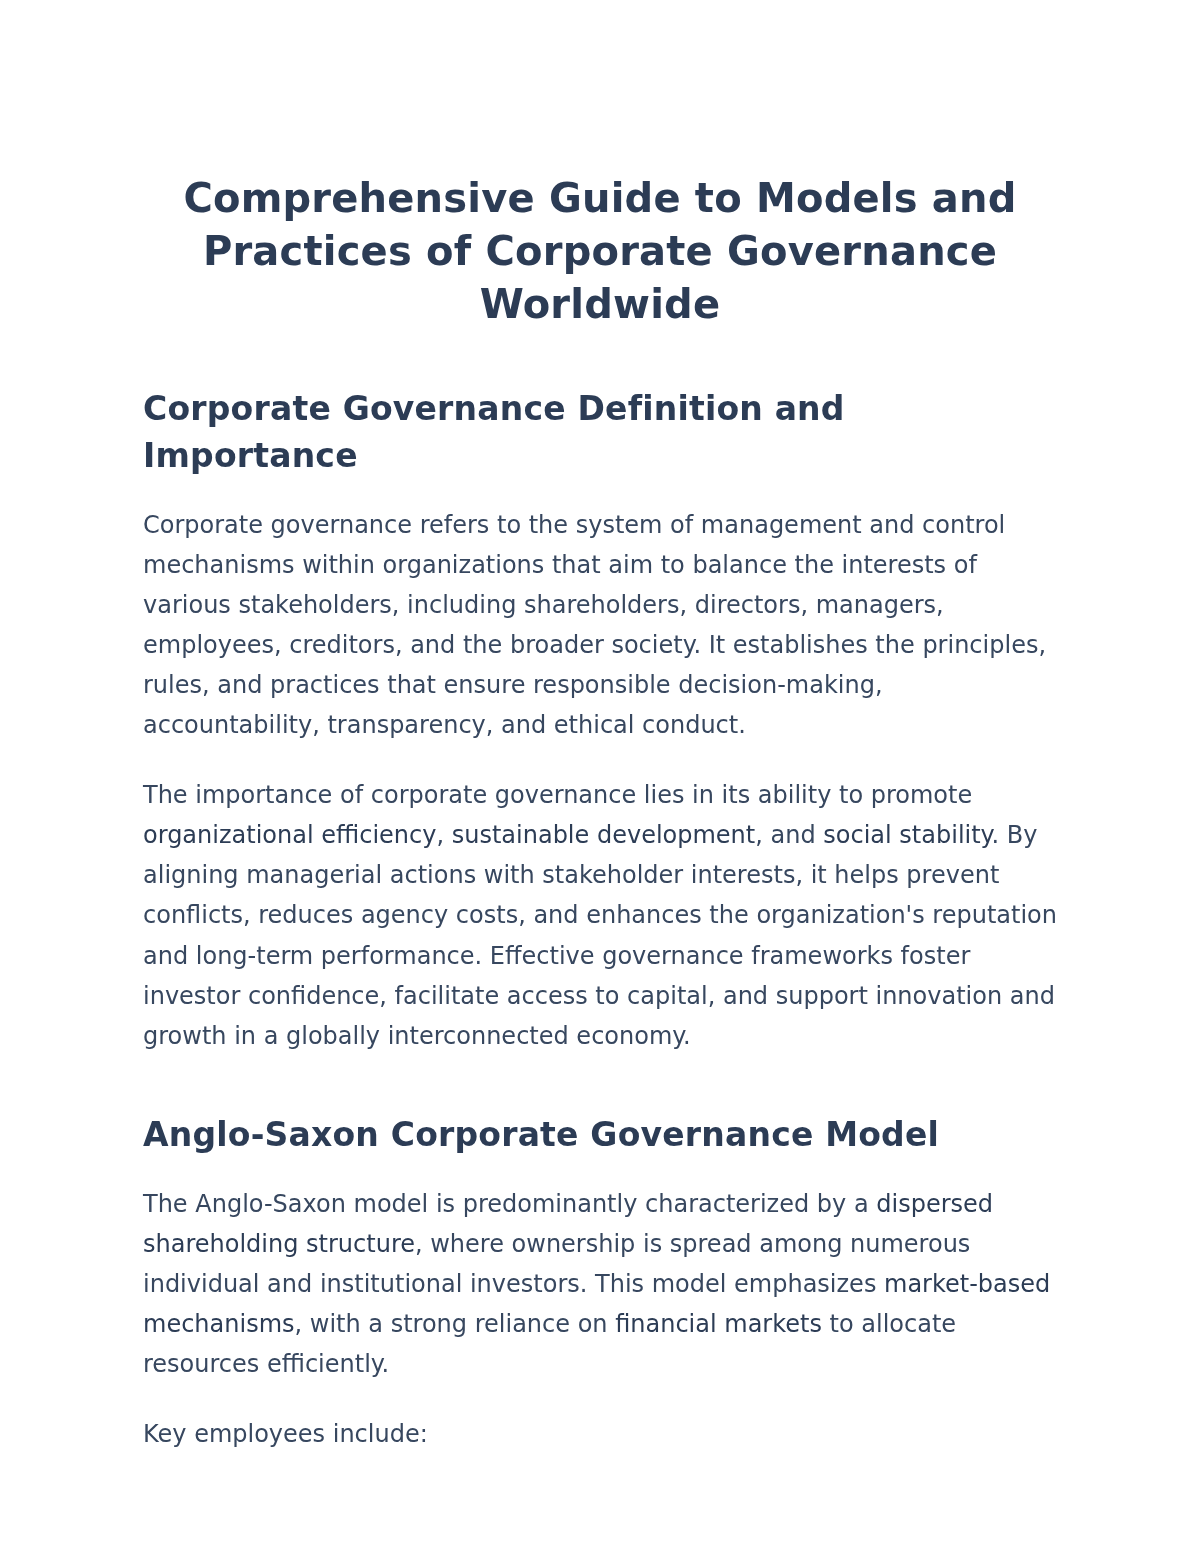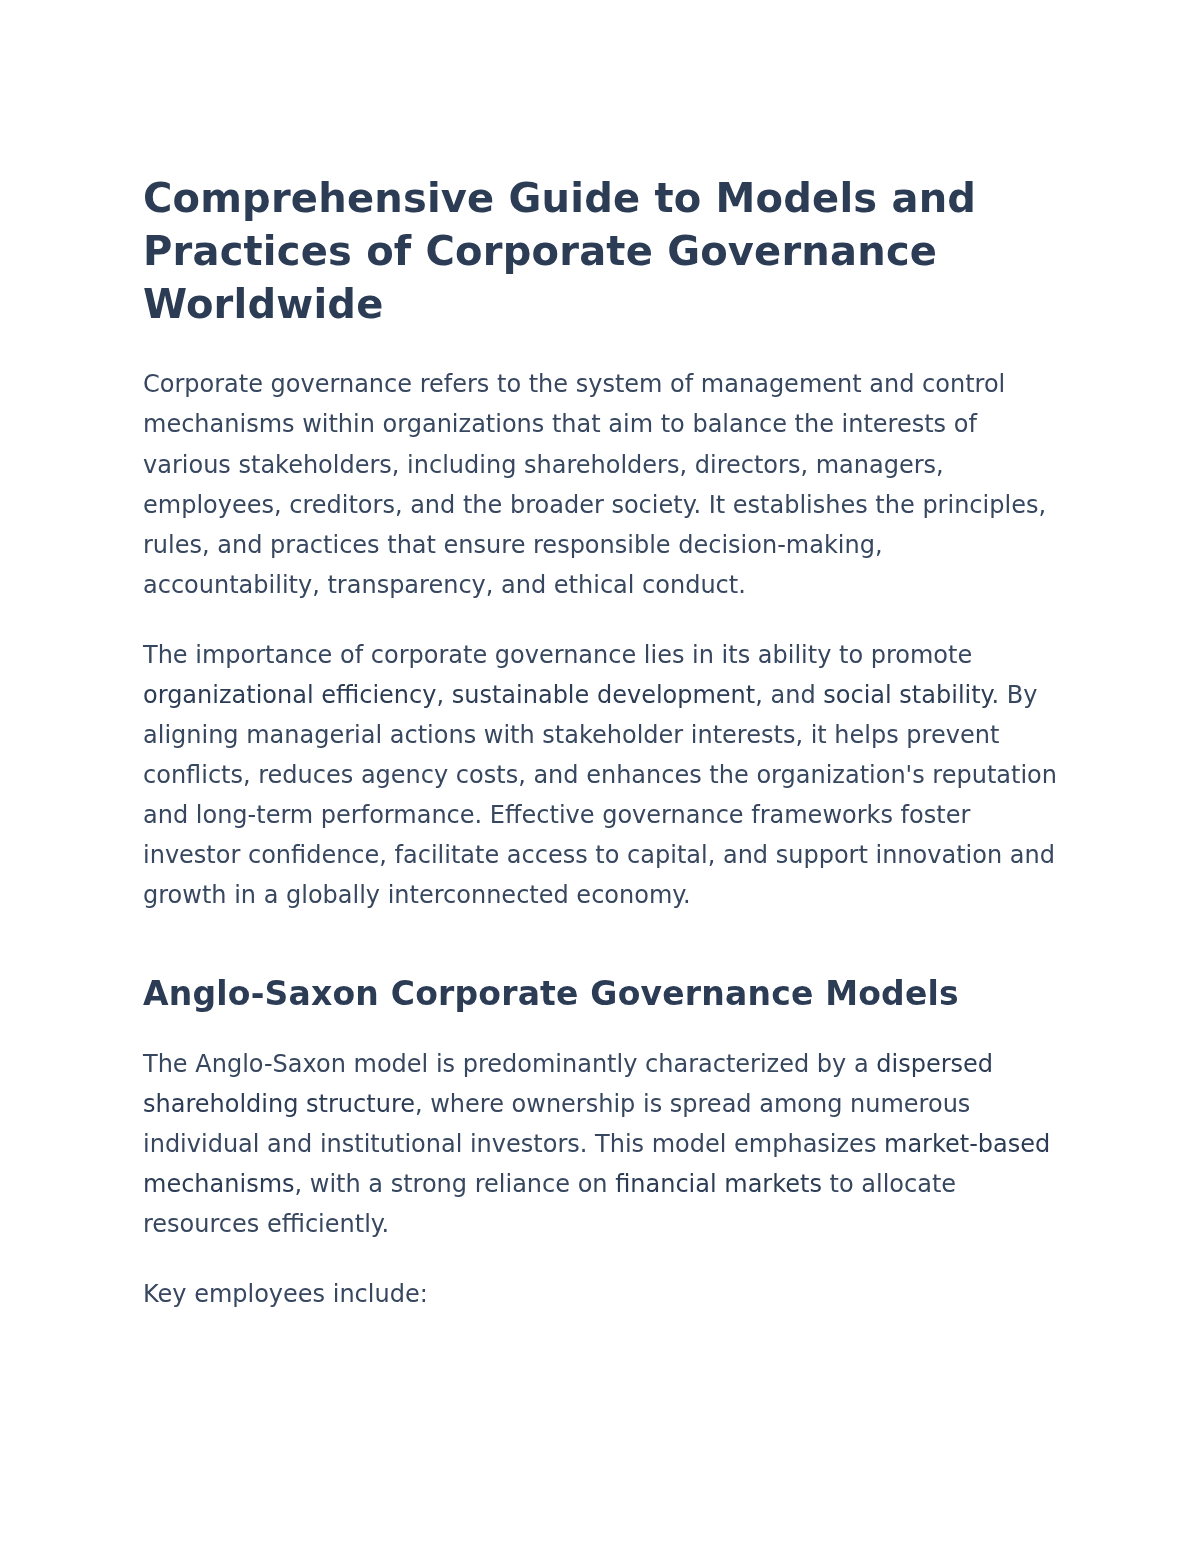--- a/index.html
+++ b/index.html
@@ -24,20 +24,21 @@
     background: var(--background);
     padding: 172px 143px 60px 143px;
   }
   h1.doc-title {
     margin: 0 0 34px 0;
     font-size: 40px;
     line-height: 1.32;
     font-weight: bold;
     color: var(--heading);
     letter-spacing: 0.2px;
+    text-align: center;
   }
   h2.section-heading {
     margin: 56px 0 26px 0;
     font-size: 33px;
     line-height: 1.4;
     font-weight: bold;
     color: var(--heading);
     letter-spacing: 0.2px;
   }
   p.body-text {
@@ -51,24 +52,25 @@
     color: var(--heading);
   }
 </style>
 </head>
 <body>
 
 <div class="page">
 
   <h1 class="doc-title">Comprehensive Guide to Models and Practices of Corporate Governance Worldwide</h1>
 
+  <h2 class="section-heading">Corporate Governance Definition and Importance</h2>
 
   <p class="body-text">Corporate governance refers to the system of management and control mechanisms within organizations that aim to balance the interests of various stakeholders, including shareholders, directors, managers, employees, creditors, and the broader society. It establishes the principles, rules, and practices that ensure responsible decision-making, accountability, transparency, and ethical conduct.</p>
 
   <p class="body-text"><span>The importance of corporate governance lies in its ability to promote </span><strong>organizational efficiency</strong><span>, </span><strong>sustainable development</strong><span>, and </span><strong>social stability</strong><span>. By aligning managerial actions with stakeholder interests, it helps prevent conflicts, reduces agency costs, and enhances the organization's reputation and long-term performance. Effective governance frameworks foster investor confidence, facilitate access to capital, and support innovation and growth in a globally interconnected economy.</span></p>
 
-  <h2 class="section-heading">Anglo-Saxon Corporate Governance Models</h2>
+  <h2 class="section-heading">Anglo-Saxon Corporate Governance Model</h2>
 
   <p class="body-text"><span>The Anglo-Saxon model is predominantly characterized by a </span><strong>dispersed shareholding structure</strong><span>, where ownership is spread among numerous individual and institutional investors. This model emphasizes </span><strong>market-based mechanisms</strong><span>, with a strong reliance on </span><strong>financial markets</strong><span> to allocate resources efficiently.</span></p>
 
   <p class="body-text">Key employees include:</p>
 
 </div>
 
 </body></html>

